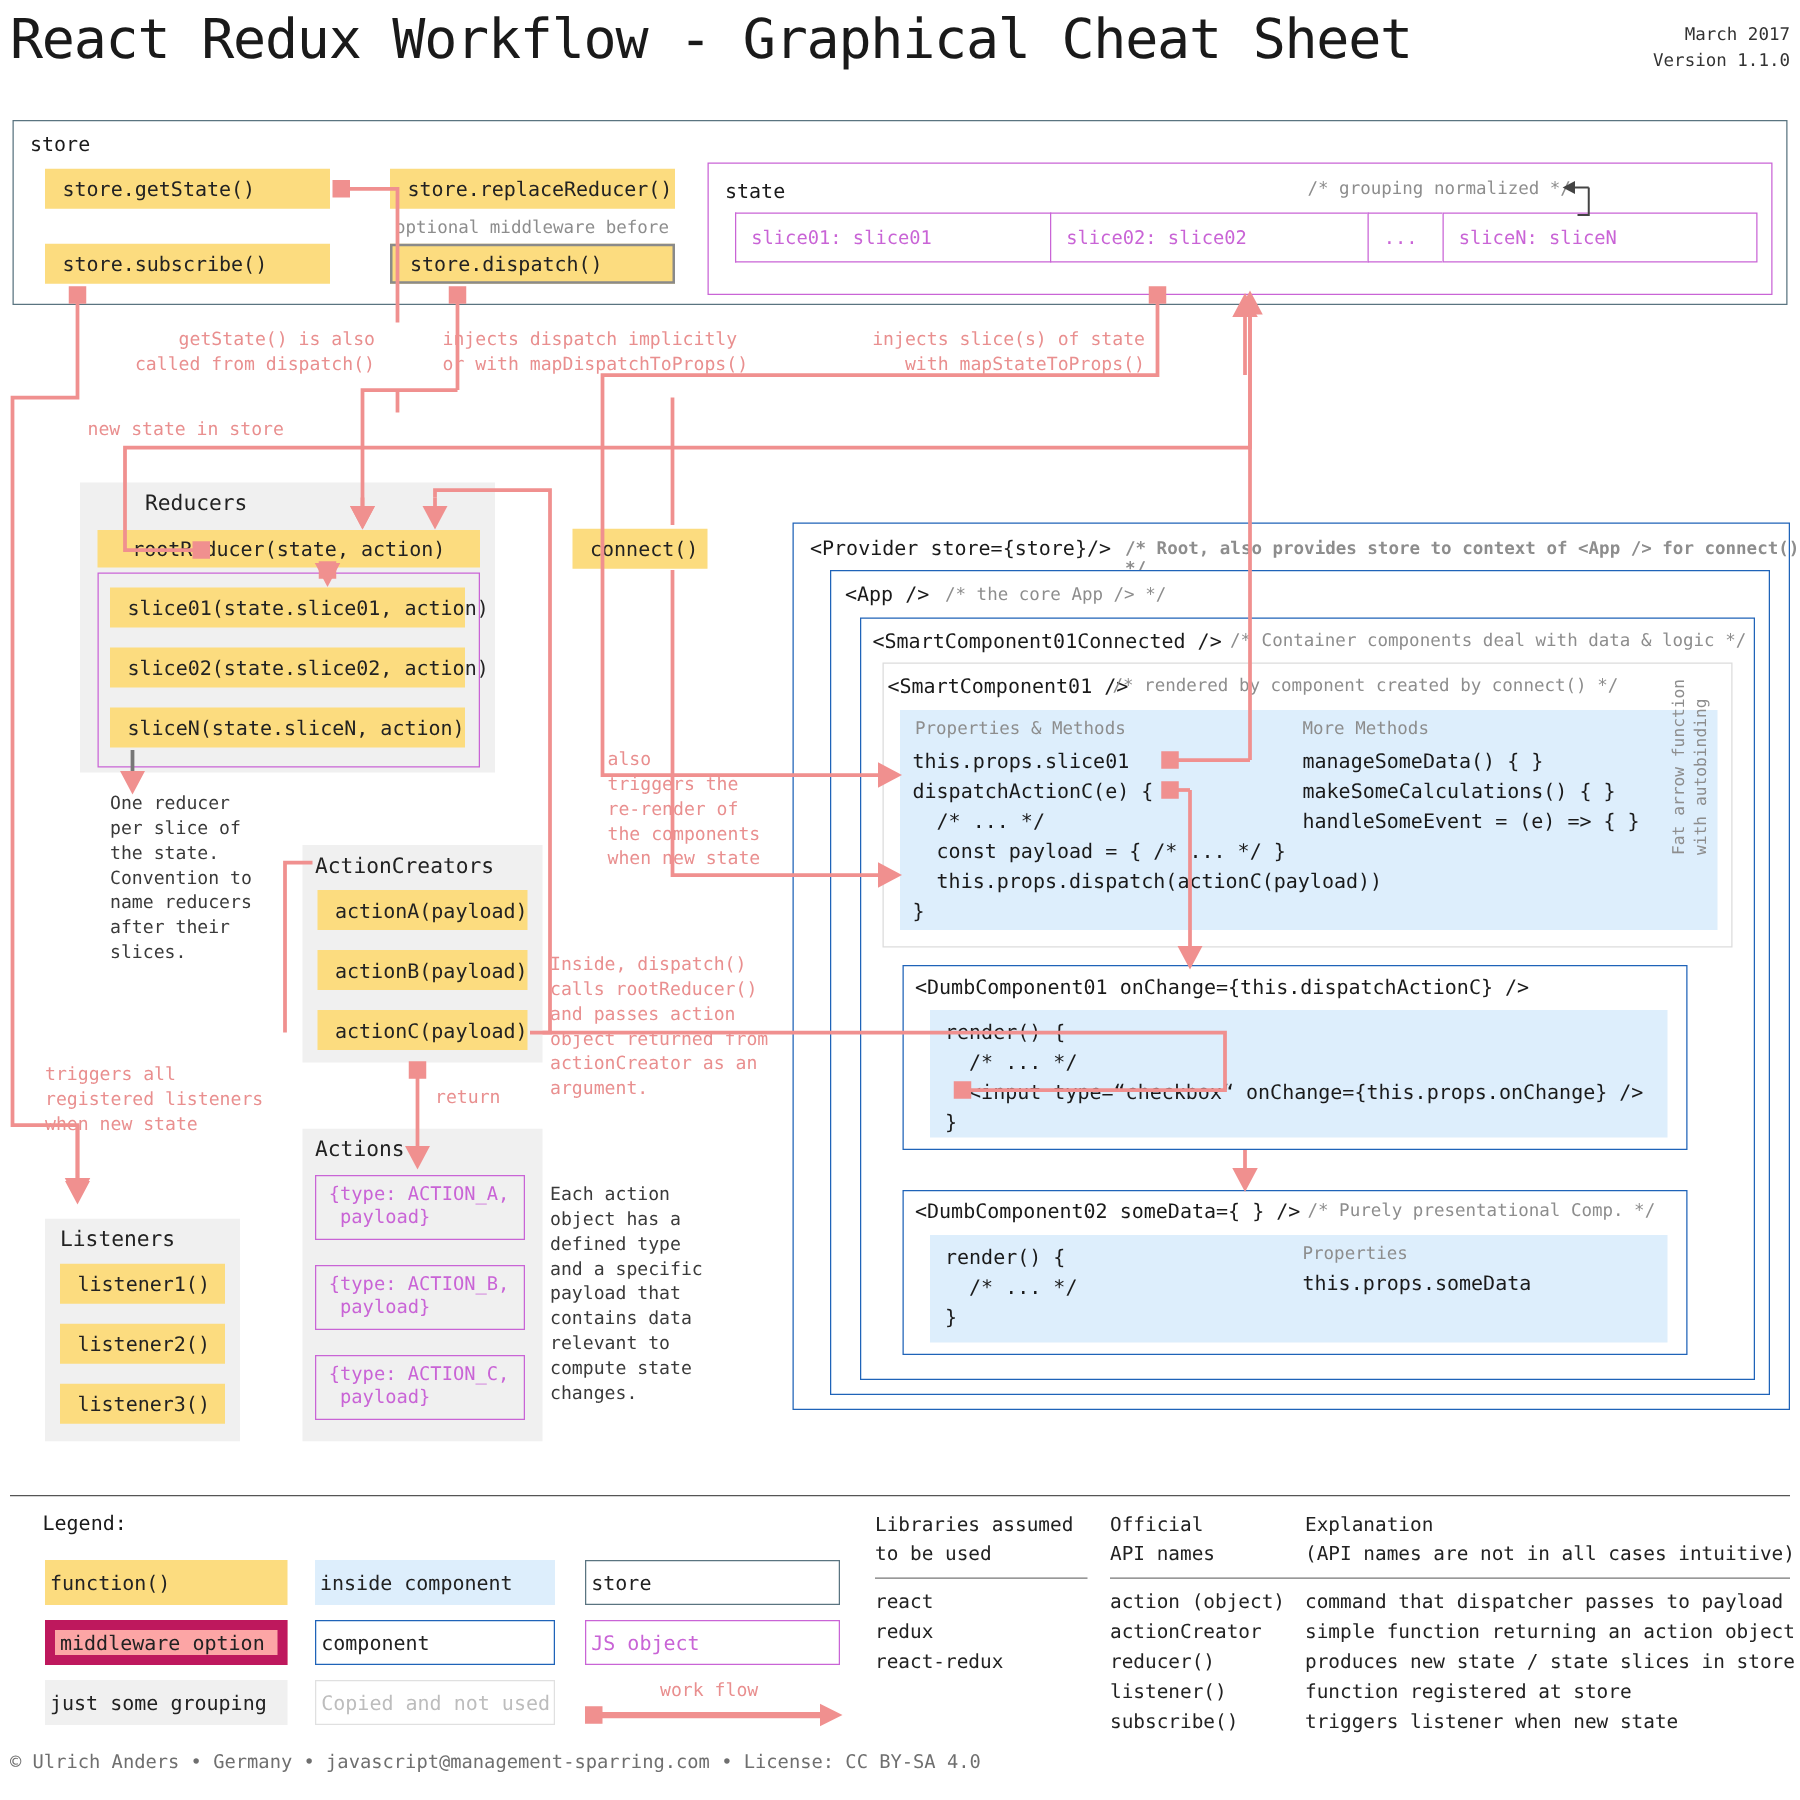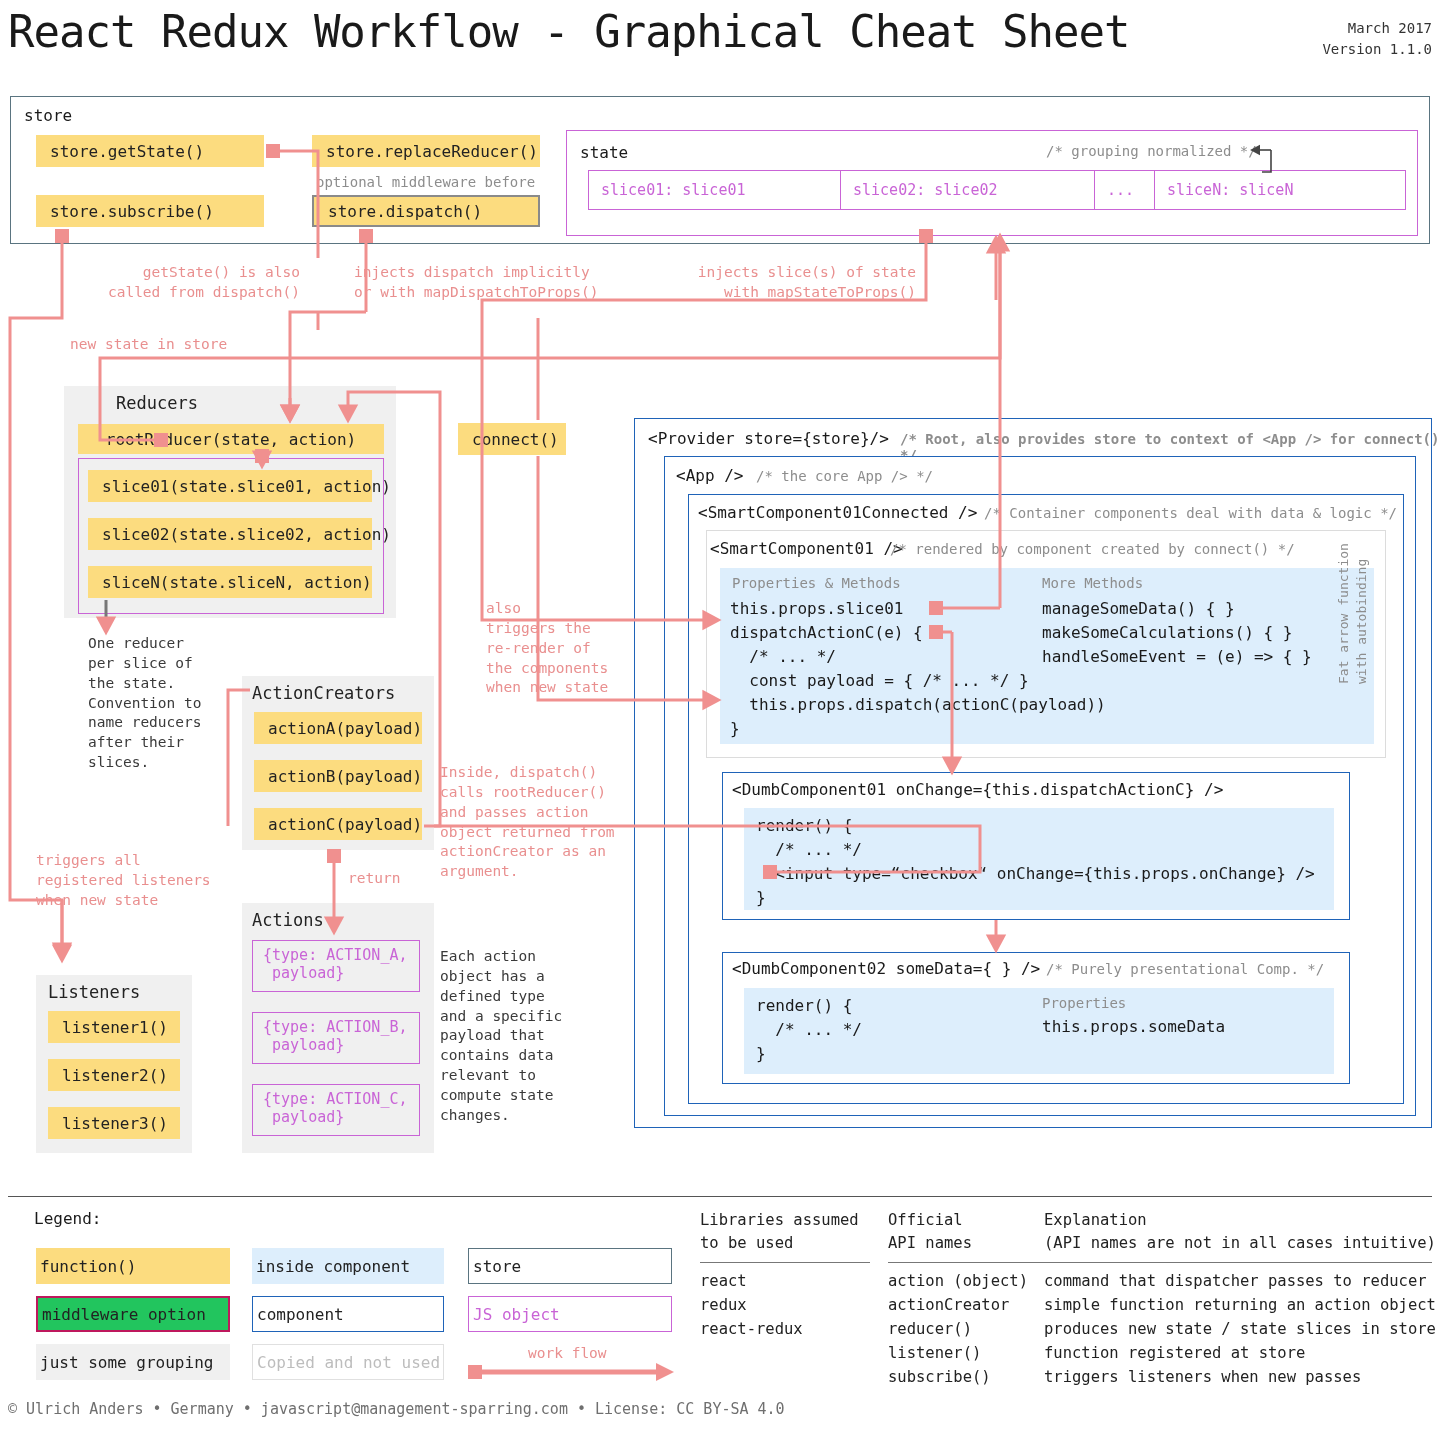--- a/index.html
+++ b/index.html
@@ -268,21 +268,21 @@
     <marker id="ahd" markerWidth="8" markerHeight="8" refX="5.2" refY="4" orient="auto">
       <path d="M0,0.6 L6.4,4 L0,7.4 Z" fill="#444"></path>
     </marker>
   </defs>
 </svg>
 
 <div class="abs" id="legendrule"></div>
 <div class="abs lbl" style="left:34px;top:1209px;">Legend:</div>
 
 <div class="abs lgbox" style="left:36px;top:1248px;width:194px;background:#FCDC7F;">function()</div>
-<div class="abs lgbox" style="left:36px;top:1296px;width:194px;background:#22c55e;border:2px solid #be185d;">middleware option</div>
+<div class="abs lgbox" style="left:36px;top:1296px;width:194px;background:#fca5a5;border:8px solid #be185d;">middleware option</div>
 <div class="abs lgbox" style="left:36px;top:1344px;width:194px;background:#f0f0f0;">just some grouping</div>
 
 <div class="abs lgbox" style="left:252px;top:1248px;width:192px;background:#ddeefc;">inside component</div>
 <div class="abs lgbox" style="left:252px;top:1296px;width:192px;border:1.8px solid #1f63b8;background:#fff;">component</div>
 <div class="abs lgbox greyed" style="left:252px;top:1344px;width:192px;border:1.6px solid #e0e0e0;background:#fff;">Copied and not used</div>
 
 <div class="abs lgbox" style="left:468px;top:1248px;width:204px;border:1.6px solid #5a7480;background:#fff;">store</div>
 <div class="abs lgbox" style="left:468px;top:1296px;width:204px;border:1.6px solid #c964d6;background:#fff;color:#c964d6;">JS object</div>
 <div class="abs note" style="left:528px;top:1344px;">work flow</div>
 <svg class="abs" style="left:468px;top:1360px;width:210px;height:26px;" viewBox="0 0 210 26">
@@ -298,23 +298,23 @@
 <div class="abs tbl" style="left:700px;top:1294px;">redux</div>
 <div class="abs tbl" style="left:700px;top:1318px;">react-redux</div>
 
 <div class="abs tblhead" style="left:888px;top:1209px;">Official
 API names</div>
 <div class="abs tblhead" style="left:1044px;top:1209px;">Explanation
 (API names are not in all cases intuitive)</div>
 <div class="abs rule" style="left:888px;top:1262px;width:544px;"></div>
 
 <div class="abs tbl" style="left:888px;top:1270px;">action (object)</div>
-<div class="abs tbl" style="left:1044px;top:1270px;">command that dispatcher passes to reducer</div>
+<div class="abs tbl" style="left:1044px;top:1270px;">command that dispatcher passes to payload</div>
 <div class="abs tbl" style="left:888px;top:1294px;">actionCreator</div>
 <div class="abs tbl" style="left:1044px;top:1294px;">simple function returning an action object</div>
 <div class="abs tbl" style="left:888px;top:1318px;">reducer()</div>
 <div class="abs tbl" style="left:1044px;top:1318px;">produces new state / state slices in store</div>
 <div class="abs tbl" style="left:888px;top:1342px;">listener()</div>
 <div class="abs tbl" style="left:1044px;top:1342px;">function registered at store</div>
 <div class="abs tbl" style="left:888px;top:1366px;">subscribe()</div>
-<div class="abs tbl" style="left:1044px;top:1366px;">triggers listeners when new passes</div>
+<div class="abs tbl" style="left:1044px;top:1366px;">triggers listener when new state</div>
 
 <div class="abs" id="footer">© Ulrich Anders • Germany • javascript@management-sparring.com • License: CC BY-SA 4.0</div>
 
 </body></html>

